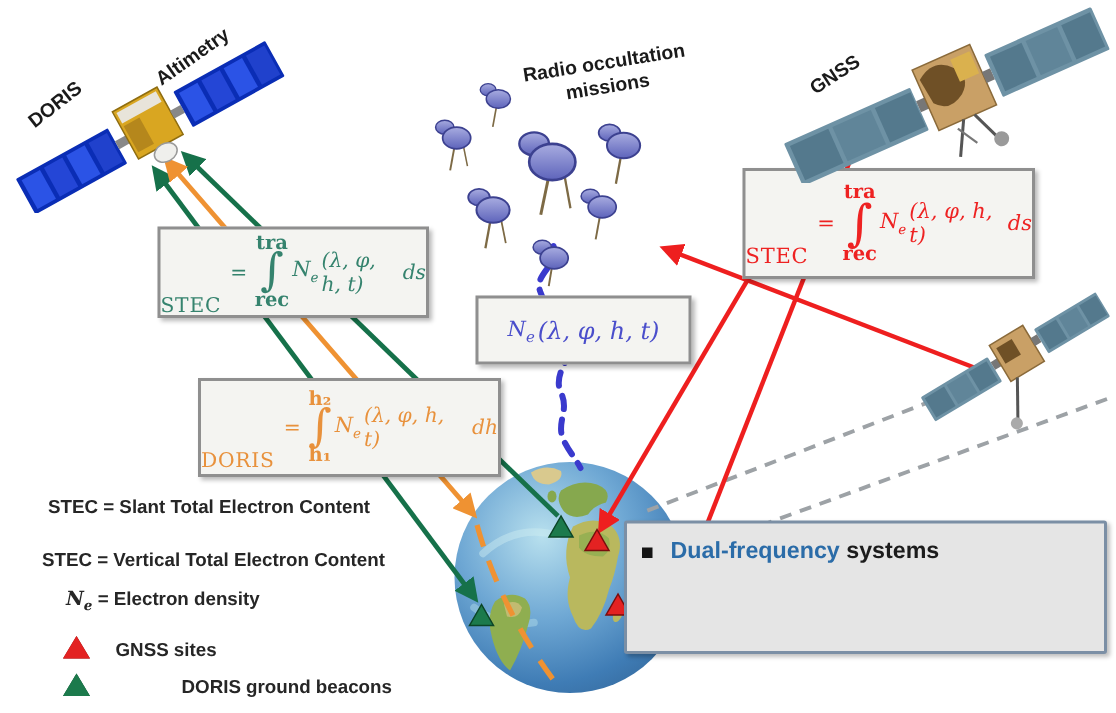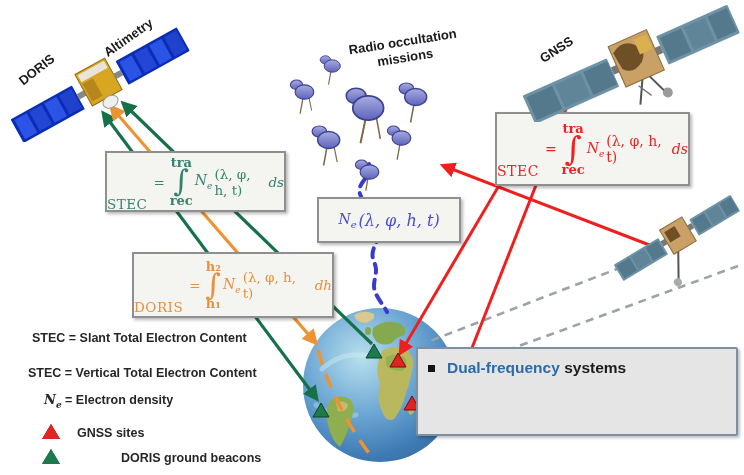--- a/index.html
+++ b/index.html
@@ -14,21 +14,21 @@
   .fbox{position:absolute;display:flex;align-items:center;justify-content:center;
         background:#f4f4f1;border:2px solid #8f8f8f;box-shadow:2px 2px 3px rgba(0,0,0,.28);
         font-family:"DejaVu Serif",serif;z-index:4;}
   .fbox .lhs{letter-spacing:.5px;margin-right:3px;margin-top:44px;}
   .fbox .eq{margin:0 3px;}
   .intwrap{display:flex;flex-direction:column;align-items:center;line-height:1;margin:0 2px;}
   .lim{font-size:13px;font-weight:bold;line-height:1;}
   .int{font-size:30px;line-height:.82;}
   .sym i{font-size:14px;}
   .sym sub{font-size:9px;font-style:italic;}
-  .args{margin-left:2px;}
+  .args{font-style:italic;margin-left:2px;}
   .diff{font-style:italic;margin-left:5px;}
   .teal{color:#35836e;font-size:13.5px;}
   .orange-f{color:#e8913c;font-size:13.5px;}
   .red-f{color:#ee2222;font-size:14px;}
   .nebox{font-size:16px;font-style:italic;color:#4a4ecb;}
   .nebox sub{font-size:10px;}
   
   .leg{position:absolute;font-size:12.5px;font-weight:700;color:#262626;white-space:nowrap;z-index:2;}
   .leg .serifN{font-family:"DejaVu Serif",serif;font-weight:700;font-size:13px;}
   .leg sub{font-size:9px;font-style:italic;font-family:"DejaVu Serif",serif;}

